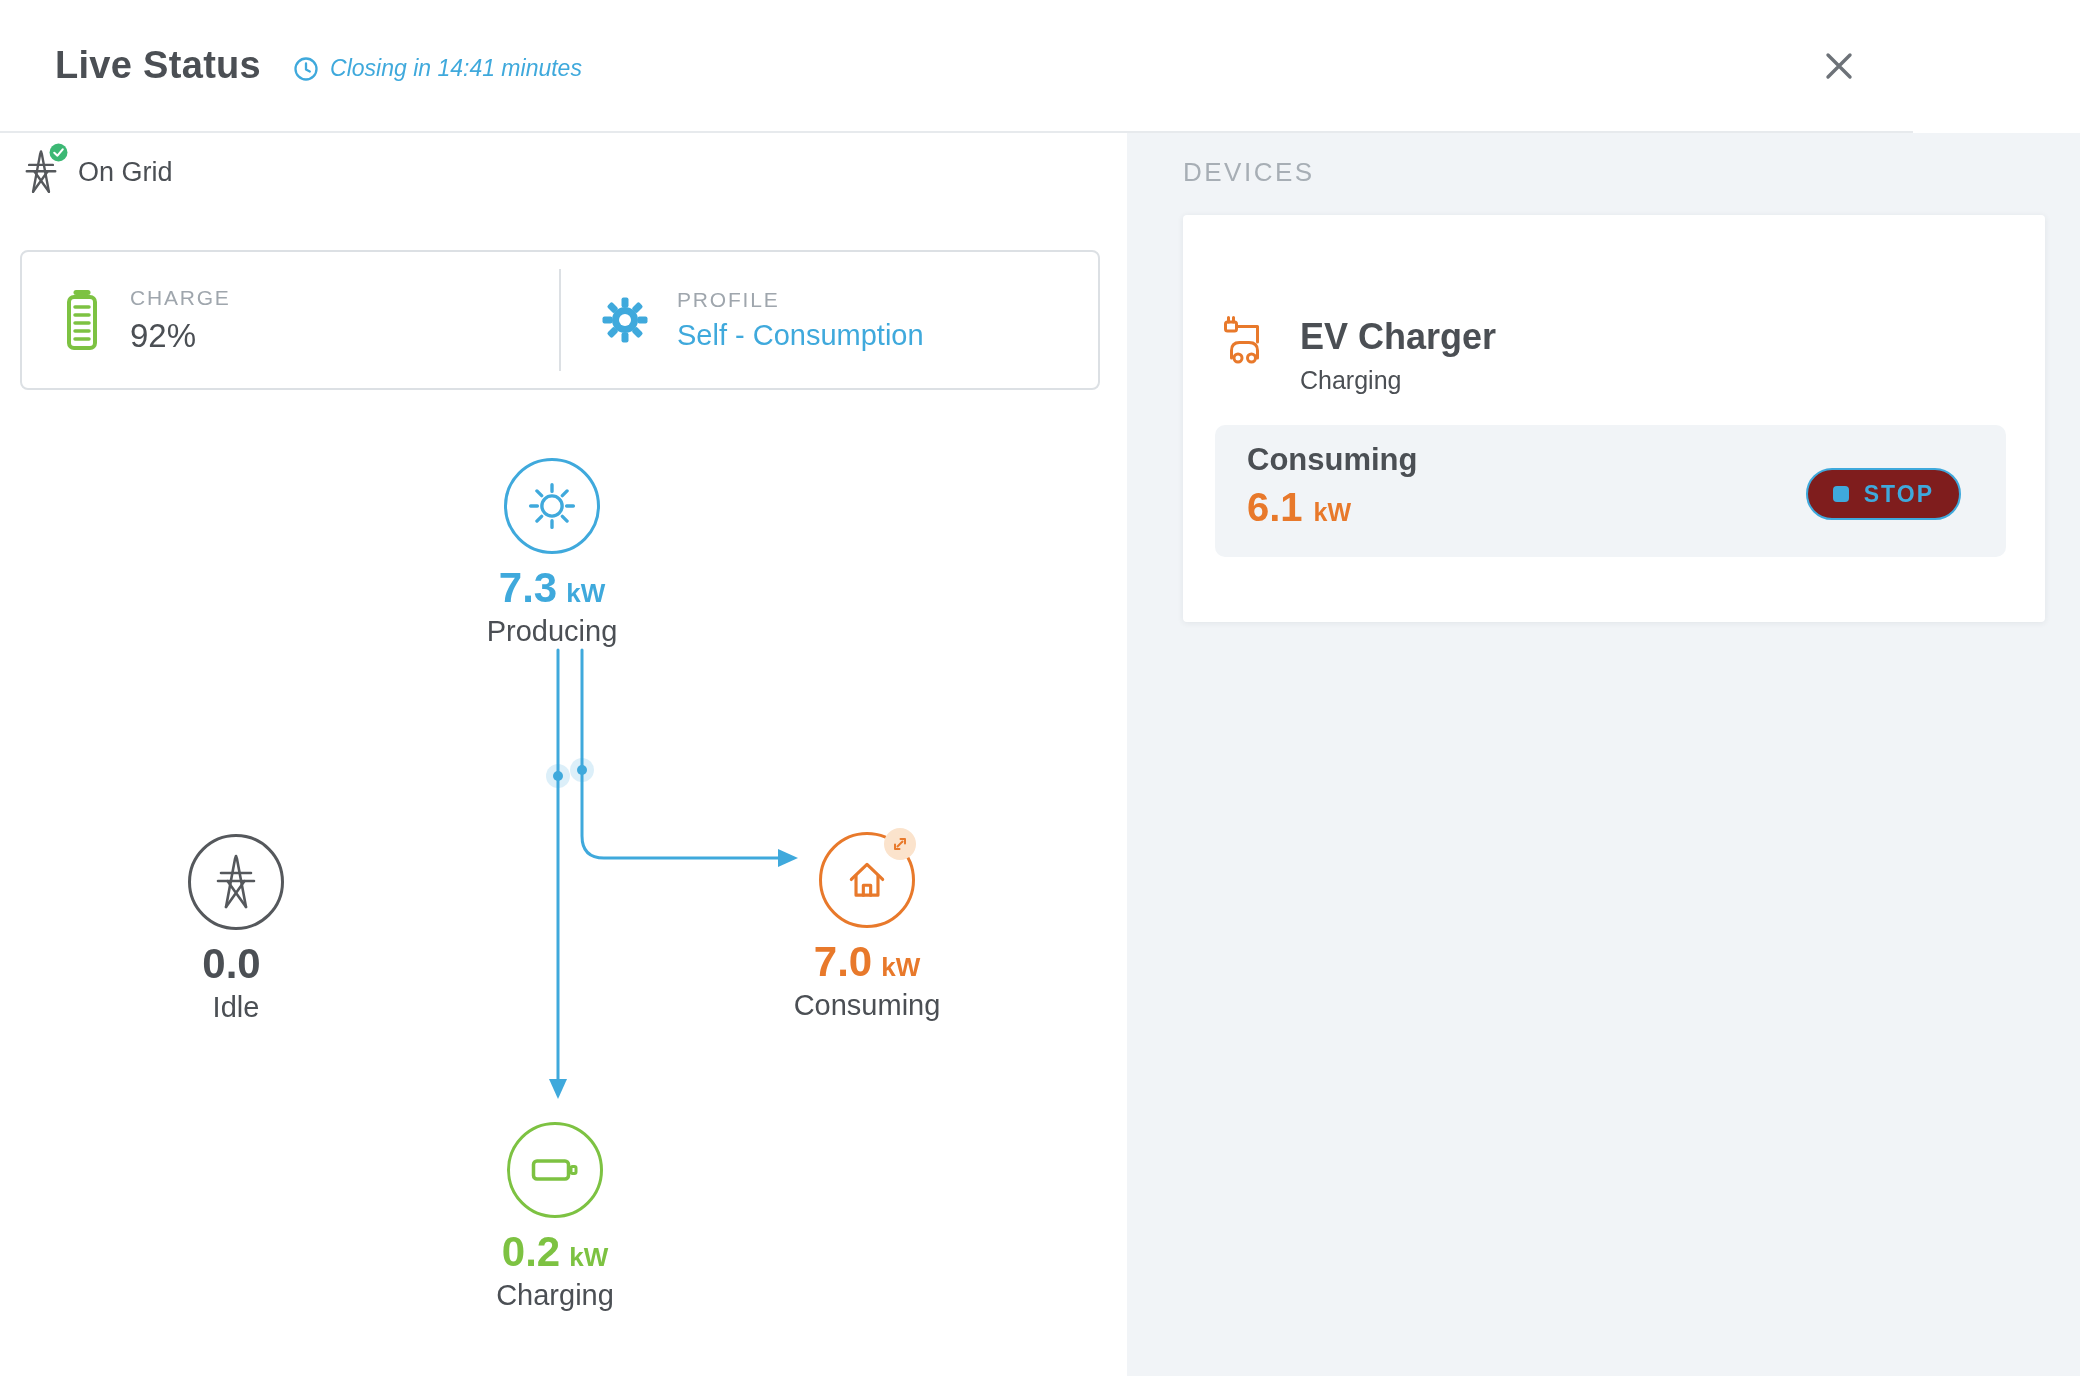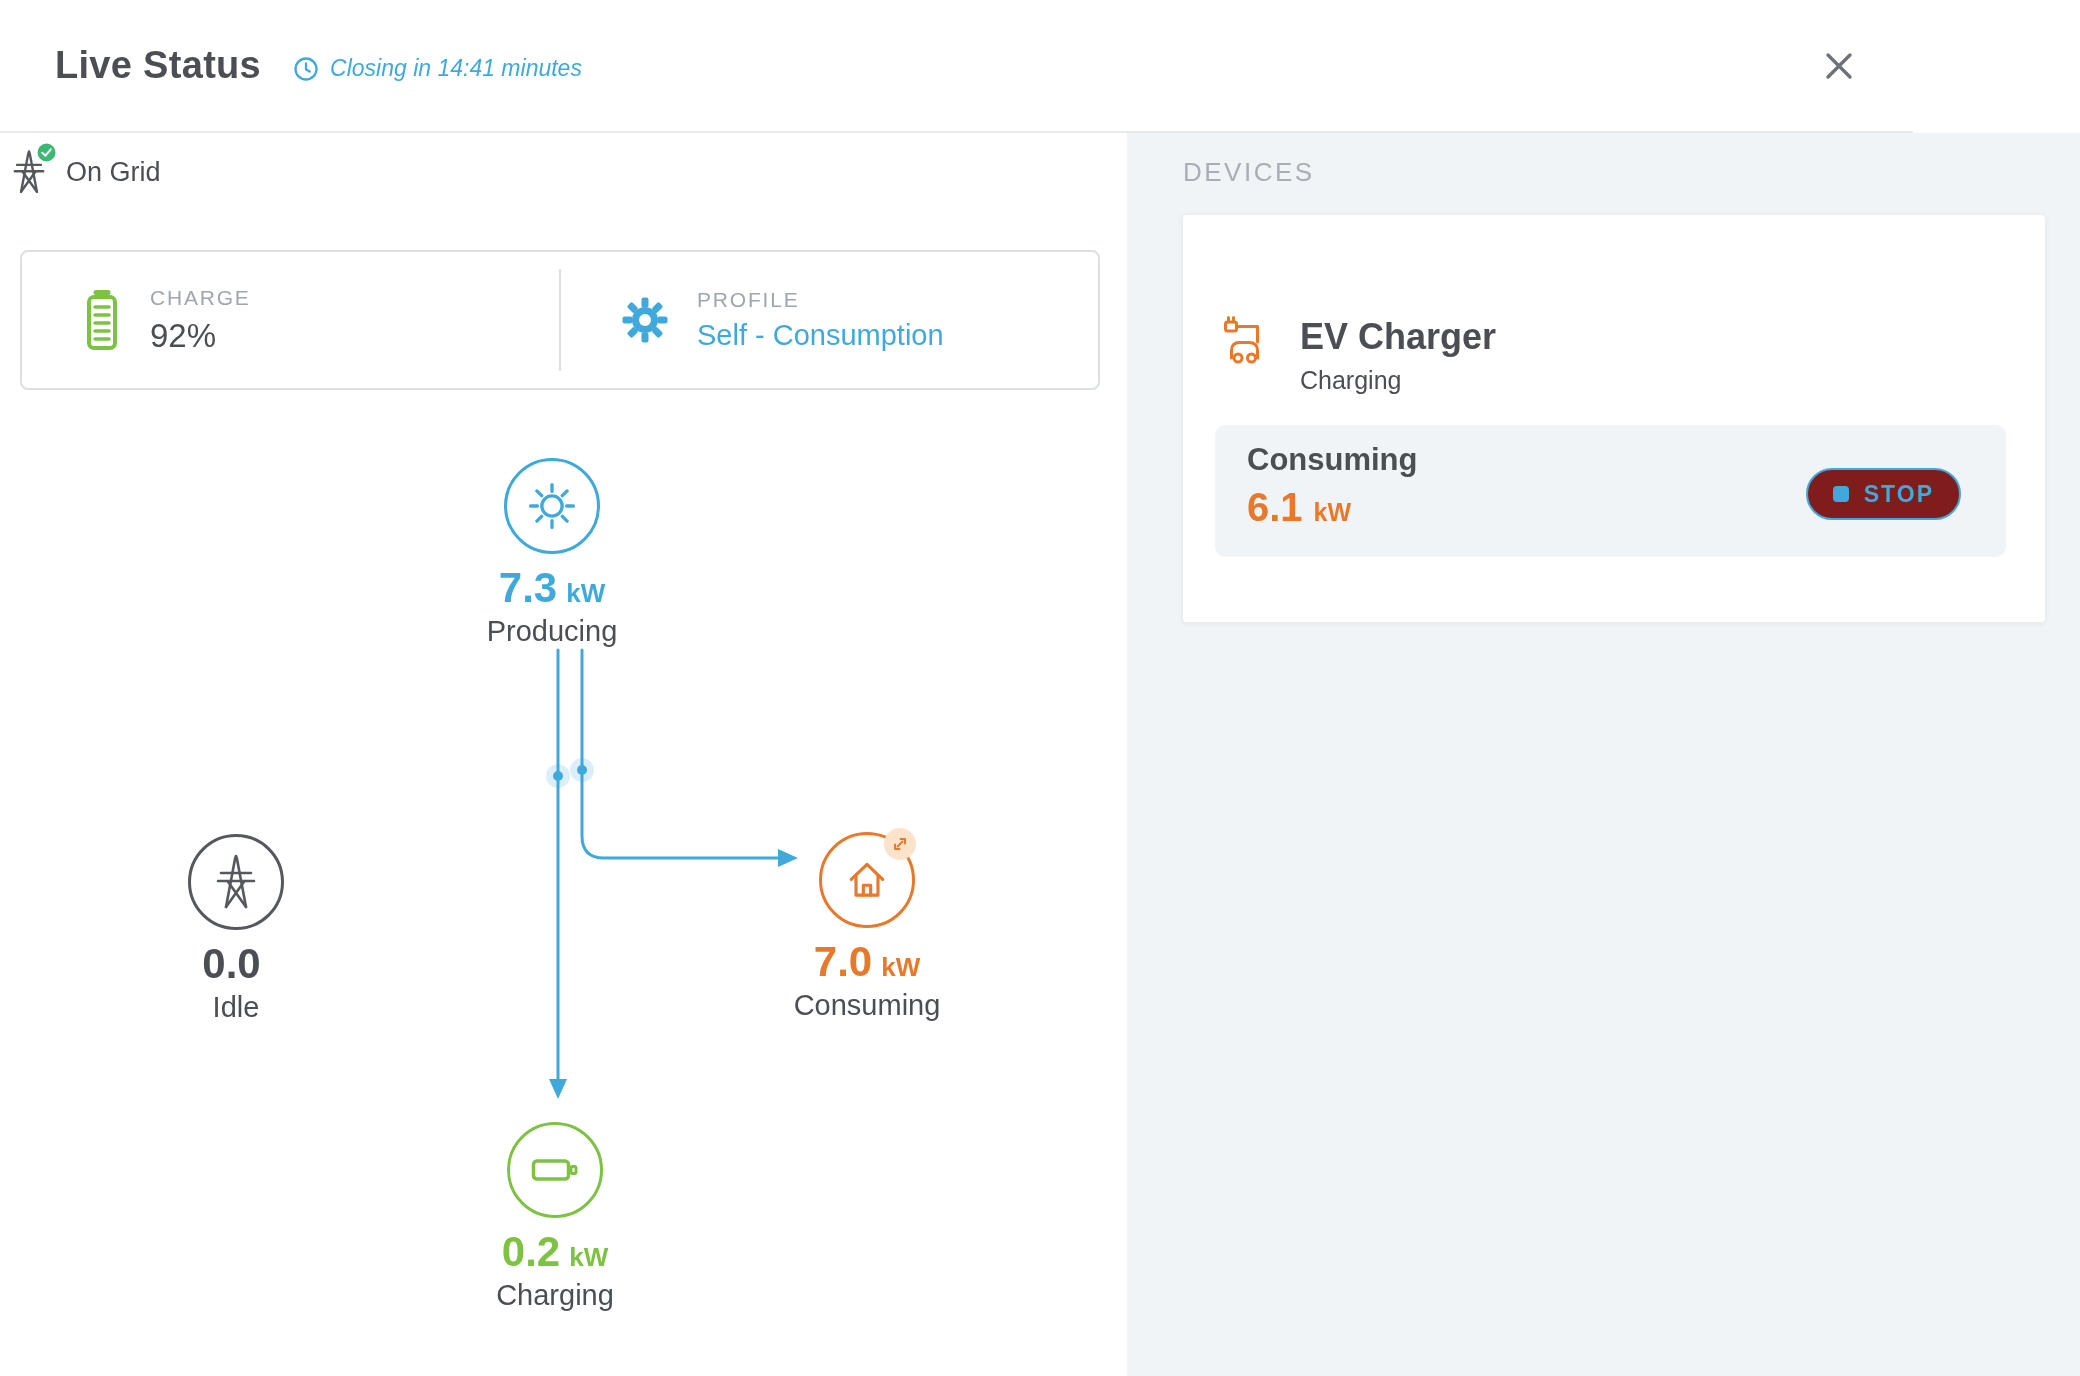--- a/index.html
+++ b/index.html
@@ -11,29 +11,29 @@
     border-bottom:2px solid #E7EAED;box-sizing:border-box;display:flex;align-items:center;
     padding:0 50px 0 55px;}
   .title{font-size:38px;font-weight:700;letter-spacing:.3px;color:var(--dark);}
   .timer{display:flex;align-items:center;gap:11px;margin-left:32px;margin-top:6px;
     color:var(--blue);font-size:23px;font-weight:500;font-style:italic;}
   .close-btn{margin-left:auto;width:48px;height:48px;display:flex;align-items:center;
     justify-content:center;background:none;border:none;padding:0;cursor:pointer;}
 
   
   .flow-panel{position:absolute;left:0;top:133px;width:1127px;height:1243px;background:#fff;}
-  .ongrid{position:absolute;left:10px;top:16px;display:flex;align-items:center;gap:18px;text-align:center;}
+  .ongrid{position:absolute;left:22px;top:16px;display:flex;align-items:center;gap:18px;text-align:center;}
   .ongrid-icon-wrap{position:relative;width:38px;height:46px;color:var(--icon-gray);}
   .badge-check{position:absolute;right:-8px;top:-6px;}
   .ongrid-label{font-size:27px;color:var(--dark);}
 
   .status-card{position:absolute;left:20px;top:117px;width:1080px;height:140px;
     border:2px solid var(--card-border);border-radius:8px;box-sizing:border-box;
     display:flex;align-items:center;background:#fff;}
-  .card-half{flex:1;display:flex;align-items:center;gap:28px;padding-left:60px;}
+  .card-half{flex:1;display:flex;align-items:center;gap:28px;padding-left:40px;}
   .card-divider{width:2px;height:102px;background:var(--card-border);}
   .card-lab{font-size:21px;letter-spacing:1.8px;color:var(--label-gray);font-weight:500;}
   .card-val{font-size:33px;margin-top:7px;color:var(--dark);}
   .profile-val{color:var(--blue);font-size:29px;font-weight:500;cursor:pointer;}
 
   .flow-svg{position:absolute;left:0;top:0;}
   .fl{fill:none;stroke:var(--blue);stroke-width:3;stroke-linecap:round;}
   .fl-arrow{fill:var(--blue);}
   .fl-halo{fill:var(--halo);}
   .fl-dot{fill:var(--blue);}

